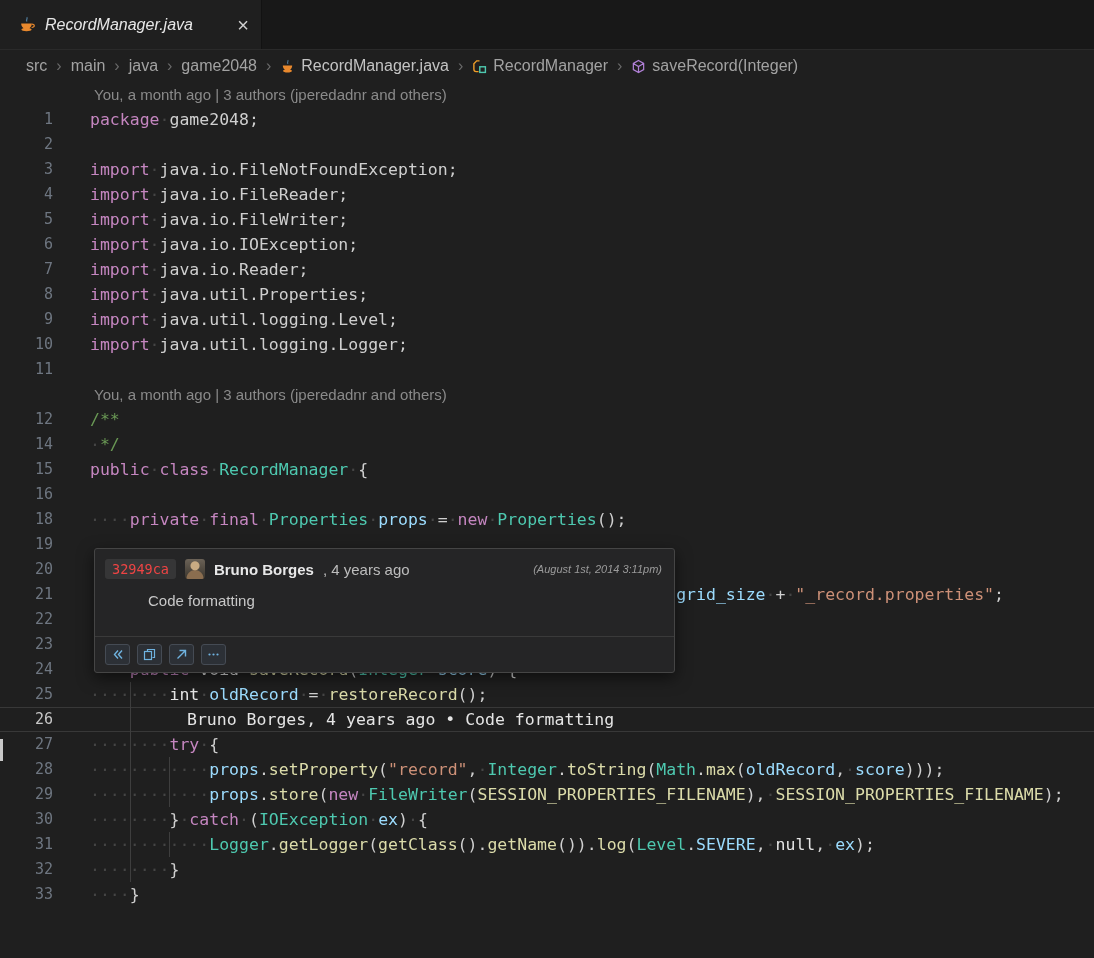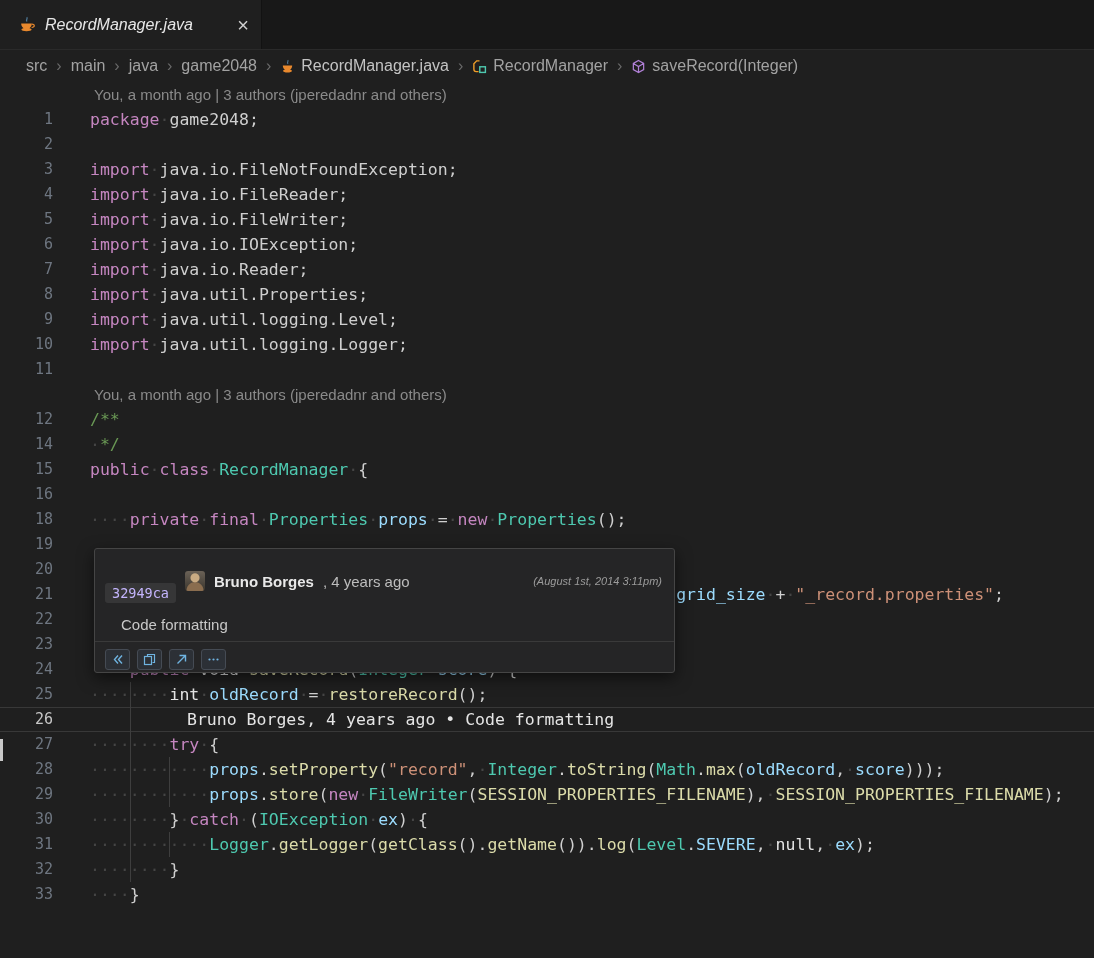--- a/index.html
+++ b/index.html
@@ -68,34 +68,34 @@
   
   .hover {
     position:absolute; left:94px; top:548px; width:581px; height:125px;
     background:#252526; border:1px solid #454545; border-radius:3px;
     box-shadow:0 5px 16px rgba(0,0,0,.55); z-index:10;
     font-family:"Liberation Sans",sans-serif; font-size:15px; color:#c8c8c8;
     display:flex; flex-direction:column;
   }
   .hover-head { display:flex; align-items:center; gap:9px; padding:10px 12px 2px 10px; }
   .sha {
-    font-family:"DejaVu Sans Mono",monospace; font-size:13.5px; color:#c4b5fd;
-    background:rgba(255,255,255,0.08); padding:2px 7px; border-radius:3px; cursor:pointer;margin-top:24px;
+    font-family:"DejaVu Sans Mono",monospace; font-size:13.5px; color:#ef4444;
+    background:rgba(255,255,255,0.08); padding:2px 7px; border-radius:3px; cursor:pointer;
   }
   .avatar {
     width:20px; height:20px; border-radius:3px; flex:none;
     background:
       radial-gradient(circle at 50% 34%, #c9ab83 0 4px, rgba(0,0,0,0) 5px),
       radial-gradient(circle at 50% 98%, #8a6d4f 0 8px, rgba(0,0,0,0) 9px),
       linear-gradient(#6b6257,#3a352d);
   }
   .author { font-weight:bold; color:#e8e8e8; white-space:nowrap; }
   .when { color:#bdbdbd; white-space:nowrap; }
   .hdate { margin-left:auto; font-style:italic; color:#9b9b9b; font-size:11px; white-space:nowrap; }
-  .hover-msg { padding:11px 12px 8px 26px; color:#c8c8c8; }
+  .hover-msg { padding:11px 12px 8px 53px; color:#c8c8c8; }
   .hover-foot { margin-top:auto; display:flex; gap:7px; padding:7px 10px; border-top:1px solid #3a3a3a; }
   .fbtn {
     width:25px; height:21px; display:flex; align-items:center; justify-content:center;
     border:1px solid #454b54; background:#2c3036; border-radius:3px; cursor:pointer;
   }
 
   .edge-mark { position:absolute; left:0; top:739px; width:3px; height:22px; background:#c9c9c9; z-index:6; }
 </style>
 </head>
 <body>

